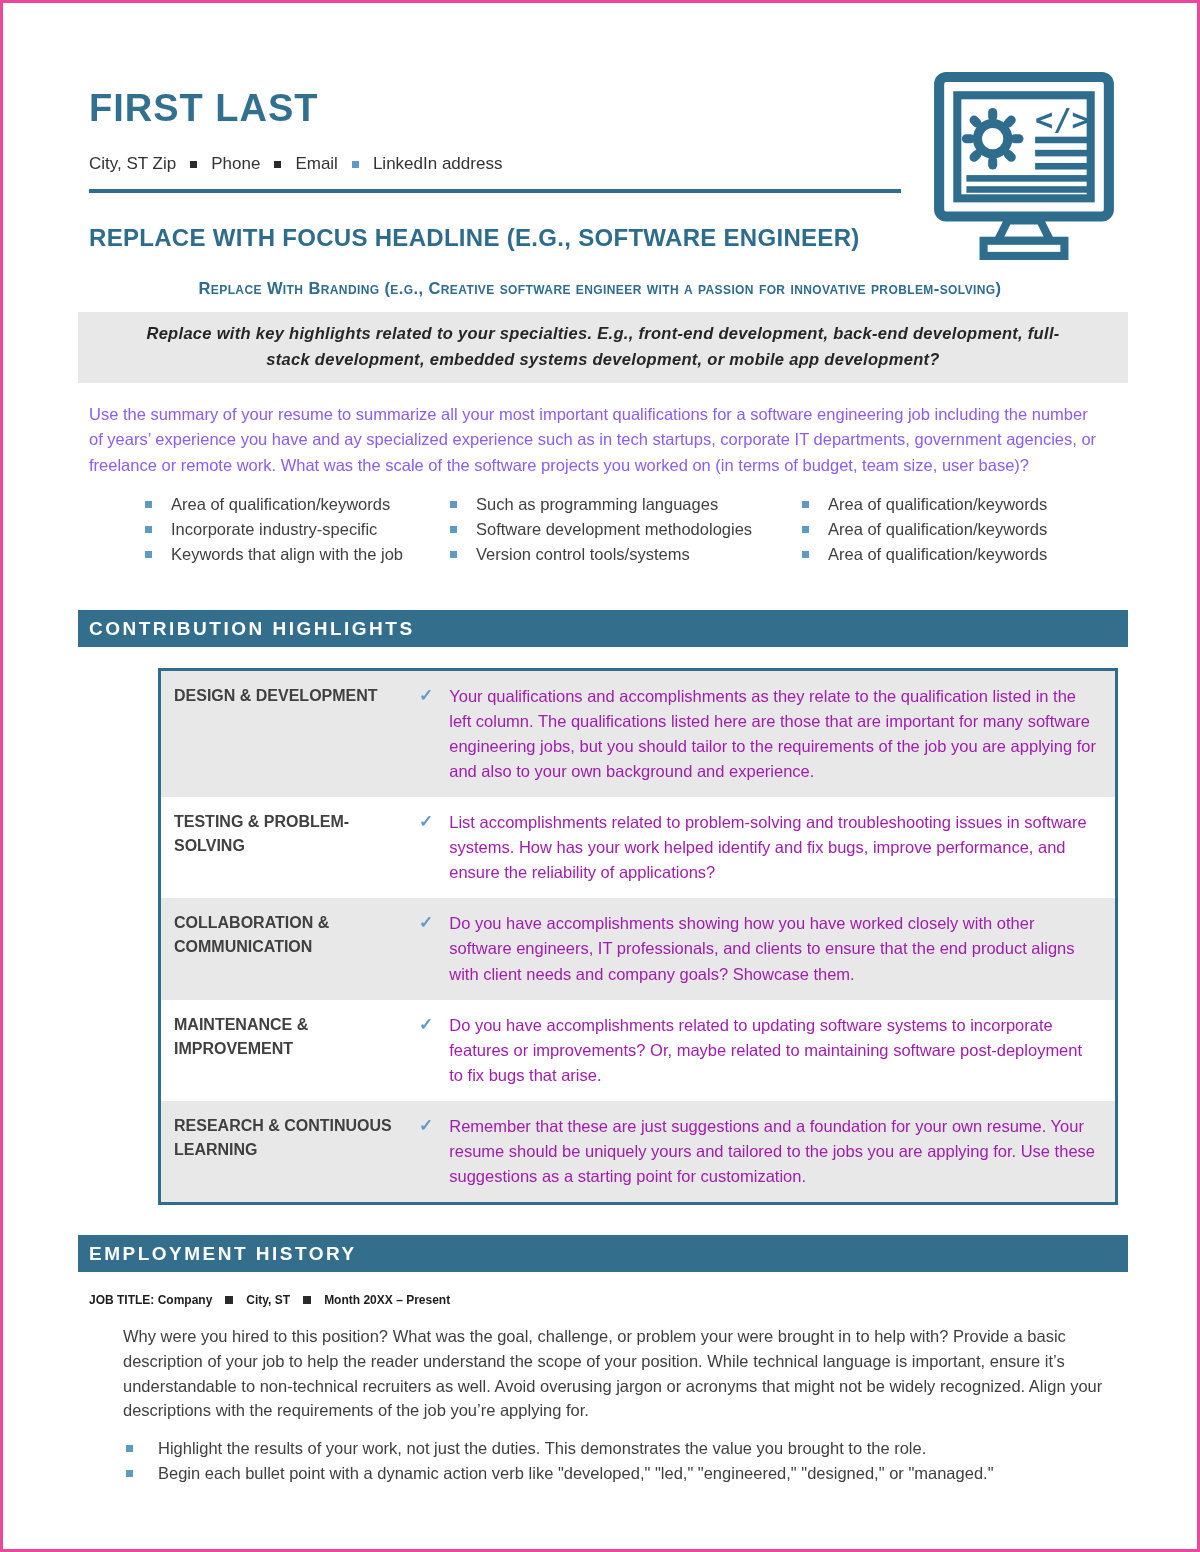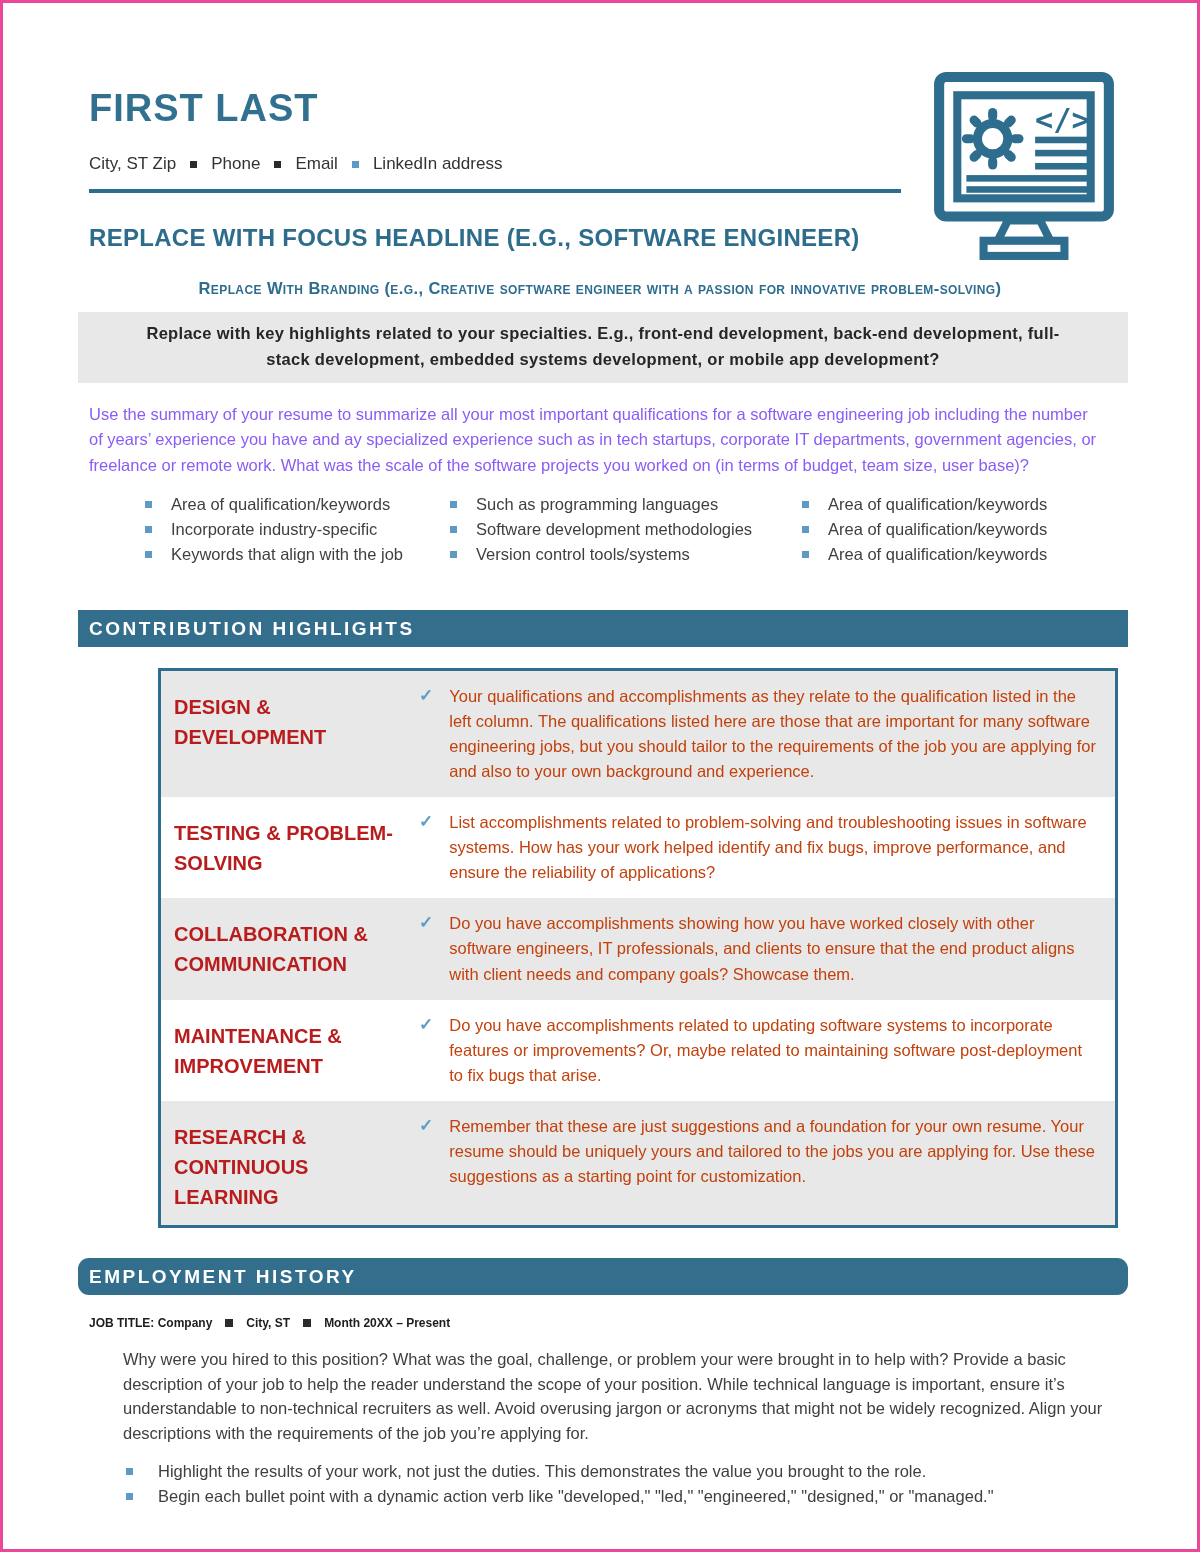--- a/index.html
+++ b/index.html
@@ -57,20 +57,21 @@
   }
   .highlight-box {
     margin:14px 0 0 75px;
     width:1050px;
     background:#e8e8e8;
     padding:9px 52px 11px;
     text-align:center;
     font-size:16.5px; font-weight:bold;
     color:#262626; line-height:1.55;
     letter-spacing:0.3px;
+    font-style:italic;
   }
   .summary-par {
     margin:19px 86px 0 86px;
     width:1016px;
     font-size:16.5px; line-height:1.53;
     color:#8b5cf6;
   }
 
   
   .kw-grid {
@@ -87,44 +88,44 @@
     margin-left:75px;
     width:1050px; height:37px;
     background:#336e8d;
     color:#ffffff;
     font-size:19px; font-weight:bold;
     letter-spacing:2.5px;
     line-height:37px;
     padding-left:11px;
   }
   .band-contribution { margin-top:43px; }
-  .band-employment { margin-top:30px;border-radius:11px; }
+  .band-employment { margin-top:30px; }
 
   
   .hl-table {
     margin:21px 0 0 155px;
     width:960px;
     border:3px solid #2e6d8e;
     background:#ffffff;
   }
   .hl-row { display:flex; }
   .hl-row.shaded { background:#e8e8e8; }
   .hl-title {
     width:247px; flex:0 0 auto;
-    padding:21px 6px 13px 13px;
-    font-size:20px; font-weight:bold;
-    color:#b91c1c; line-height:1.5;
+    padding:13px 6px 13px 13px;
+    font-size:16px; font-weight:bold;
+    color:#404040; line-height:1.5;
   }
   .hl-body { flex:1; display:flex; padding:13px 16px 13px 0; }
   .hl-check {
     flex:0 0 auto;
     color:#5f9cc5; font-size:17px; font-weight:bold;
     margin:1px 16px 0 11px;
   }
-  .hl-text { flex:1; font-size:16.5px; line-height:1.52; color:#c2410c; }
+  .hl-text { flex:1; font-size:16.5px; line-height:1.52; color:#a21caf; }
 
   
   .job-line {
     margin:21px 0 0 86px;
     display:flex; align-items:center;
     font-size:12px; font-weight:bold; color:#1d1d1d;
   }
   .job-line .sq { width:8px; height:8px; margin:0 13px; }
   .emp-par {
     margin:17px 86px 0 120px;

